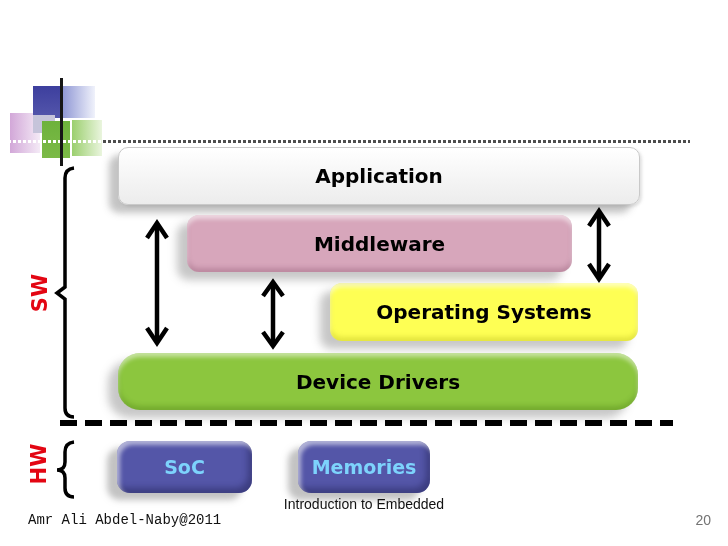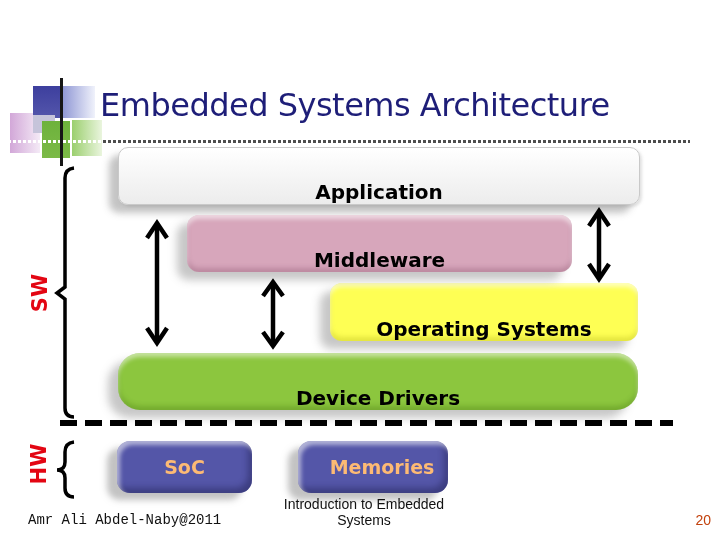--- a/index.html
+++ b/index.html
@@ -26,21 +26,21 @@
   .sq-grayblue{left:33px;top:115px;width:22px;height:18px;background:#c6c4da;}
   .sq-green{left:42px;top:121px;width:28px;height:37px;background:linear-gradient(to bottom,#6db23c,#7cba47);}
   .sq-lightgreen{left:72px;top:120px;width:30px;height:36px;background:linear-gradient(to right,#9bcf6e,#eaf5de);}
   .logo-vline{position:absolute;left:60px;top:78px;width:3px;height:88px;background:#161616;}
   .logo-white-dash{
     position:absolute;left:8px;top:140px;width:94px;height:3px;
     background:repeating-linear-gradient(90deg,#ffffff 0 3px,transparent 3px 5px);
   }
   
   .layer{
-    position:absolute;display:flex;align-items:flex-end;justify-content:center;
+    position:absolute;display:flex;align-items:center;justify-content:center;
     font-weight:bold;color:#000;
   }
   .box-application{
     left:118px;top:147px;width:520px;height:56px;border-radius:10px;
     background:linear-gradient(to bottom,#ffffff,#ececec);
     border:1px solid #c9c9c9;font-size:20px;
     box-shadow:-9px 8px 7px rgba(125,125,125,0.45),2px 2px 3px rgba(170,170,170,0.35);
   }
   .box-middleware{
     left:187px;top:215px;width:385px;height:57px;border-radius:12px;
@@ -60,27 +60,27 @@
     left:118px;top:353px;width:520px;height:57px;border-radius:22px;
     background:#8cc63e;font-size:20px;
     box-shadow:-10px 8px 8px rgba(130,130,130,0.45),
                inset 0 4px 4px rgba(255,255,255,0.5),
                inset 0 -4px 5px rgba(60,110,10,0.3);
   }
   
   .hwblock{
     position:absolute;top:441px;height:52px;border-radius:13px;
     background:#5456a8;display:flex;align-items:center;justify-content:center;
-    font-weight:bold;font-size:19px;color:#fdba74;
+    font-weight:bold;font-size:19px;color:#7dd3fc;
     box-shadow:-10px 7px 6px rgba(135,135,135,0.5),
                inset 3px 4px 4px rgba(255,255,255,0.55),
                inset -4px -5px 6px rgba(30,30,80,0.45);
   }
   .hw-soc{left:117px;width:135px;}
-  .hw-memories{left:298px;width:132px;padding-left:18px;}
+  .hw-memories{left:298px;width:132px;}
   .hw-peripherals{left:468px;width:170px;}
   
   .hw-sw-separator{
     position:absolute;left:60px;top:420px;width:613px;height:6px;
     background:repeating-linear-gradient(90deg,#000 0 17px,transparent 17px 25px);
   }
   
   .rot-label{
     position:absolute;font-weight:bold;color:#e30613;font-size:21px;
     transform:rotate(-90deg);transform-origin:center center;white-space:nowrap;
@@ -94,21 +94,21 @@
   .footer-left{
     position:absolute;left:28px;top:512px;font-size:14px;color:#111;
     font-family:Liberation Mono, monospace;white-space:nowrap;
   }
   .footer-center{
     position:absolute;left:264px;top:496px;width:200px;text-align:center;
     font-size:14px;line-height:16px;color:#111;
     font-family:"Liberation Sans",sans-serif;
   }
   .footer-page{
-    position:absolute;right:17px;top:512px;font-size:14px;color:#c2410c;
+    position:absolute;right:17px;top:512px;font-size:14px;color:#737373;
     font-family:"Liberation Sans",sans-serif;
   }
 </style>
 </head>
 <body>
 
 <div id="slide">
 
   <div class="title-underline"></div>
 
@@ -116,21 +116,20 @@
     <div class="sq sq-lavender"></div>
     <div class="sq sq-blue"></div>
     <div class="sq sq-lightblue"></div>
     <div class="sq sq-grayblue"></div>
     <div class="sq sq-green"></div>
     <div class="sq sq-lightgreen"></div>
     <div class="logo-white-dash"></div>
     <div class="logo-vline"></div>
   </div>
 
-  <div class="title">Embedded Systems Architecture</div>
 
   <div class="layer box-application">
     <span>Application</span>
   </div>
   <div class="layer box-os">
     <span>Operating Systems</span>
   </div>
   <div class="layer box-middleware">
     <span>Middleware</span>
   </div>
@@ -175,17 +174,16 @@
     <g>
       <path d="M 599 213 L 599 277" stroke-width="4.5"></path>
       <path d="M 589 226 L 599 211 L 609 226" stroke-width="4.5"></path>
       <path d="M 589 264 L 599 279 L 609 264" stroke-width="4.5"></path>
     </g>
   </svg>
 
   <div class="footer-left">Amr Ali Abdel-Naby@2011</div>
   <div class="footer-center">
     <div>Introduction to Embedded</div>
-    <div>Systems</div>
   </div>
   <div class="footer-page">20</div>
 
 </div>
 
 </body></html>

